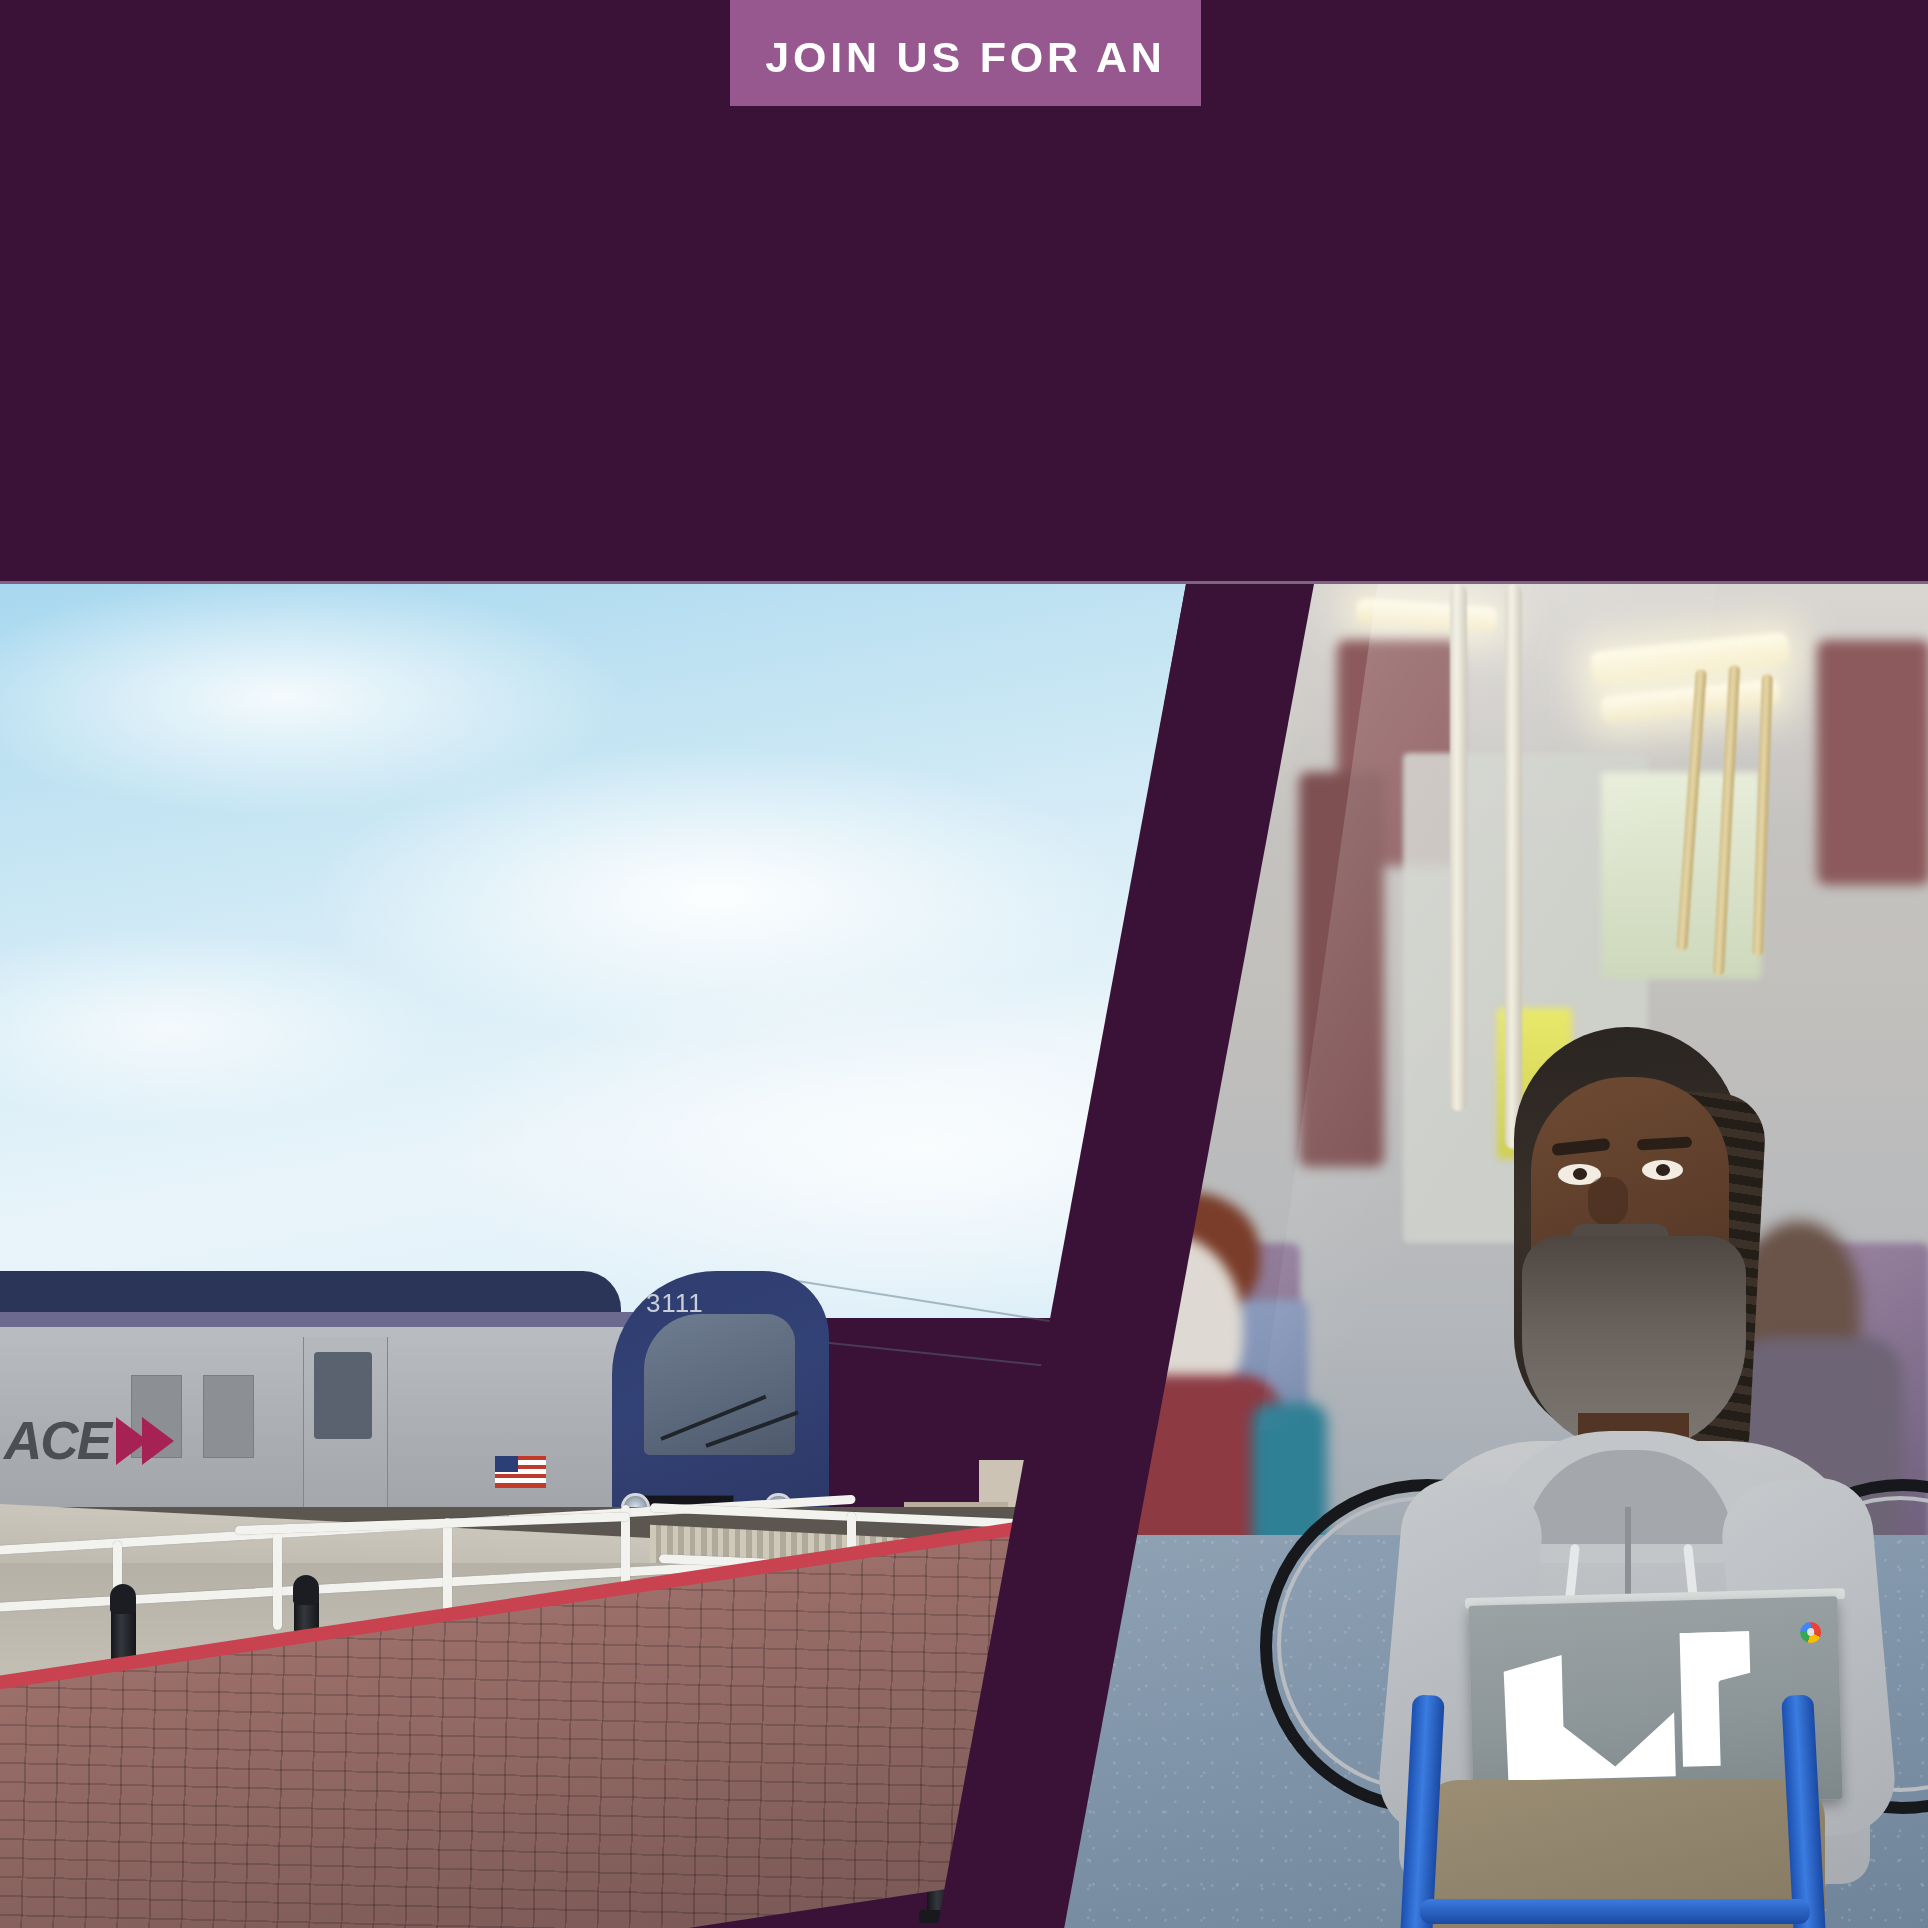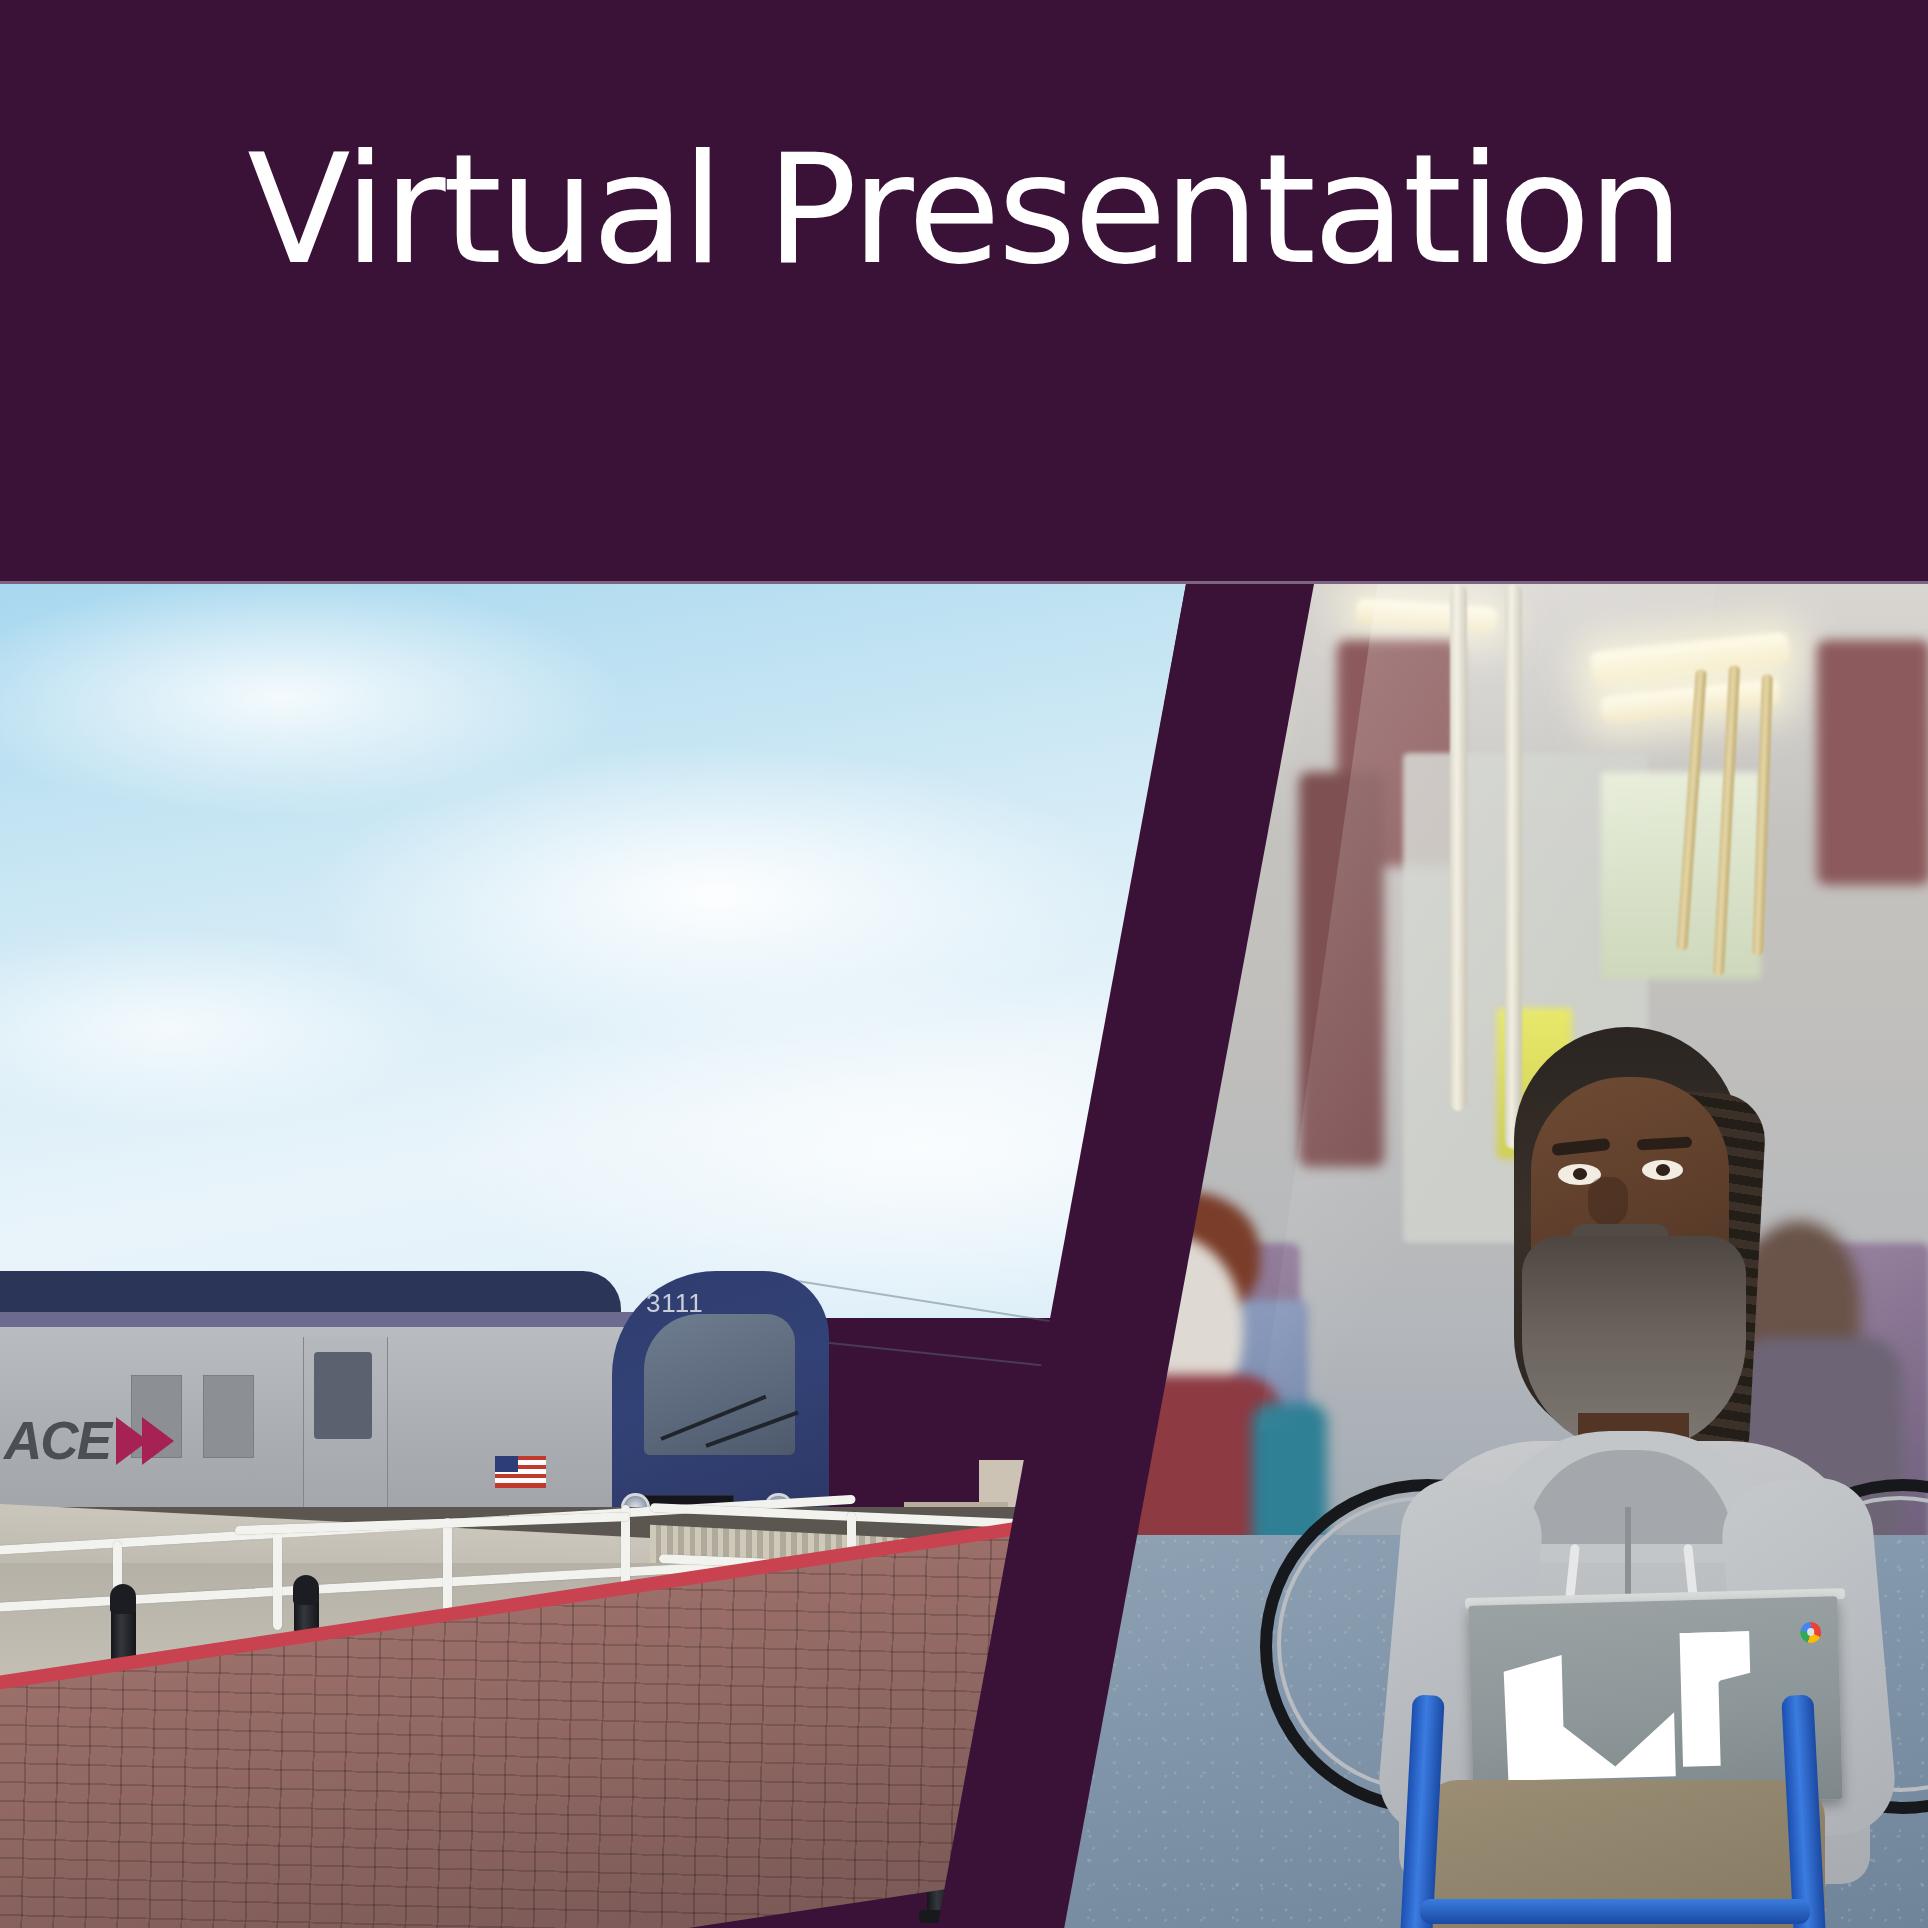--- a/index.html
+++ b/index.html
@@ -199,23 +199,25 @@
 
   .window-glare{position:absolute;background:linear-gradient(115deg,rgba(255,255,255,.22),rgba(255,255,255,0) 60%);}
 </style>
 </head>
 <body>
 
 <div id="poster">
 
   <div class="header-band">
 
+    <div class="eyebrow-badge">
+      <span class="eyebrow-text">JOIN US FOR AN</span>
+    </div>
 
     <div class="poster-title">
-      <span class="tline tline2">Virtual Presentation</span>
     </div>
 
     <div class="header-rule"></div>
   </div>
 
   <div class="photo-area">
 
     <div class="photo-left">
 
       <div class="sky"></div>

